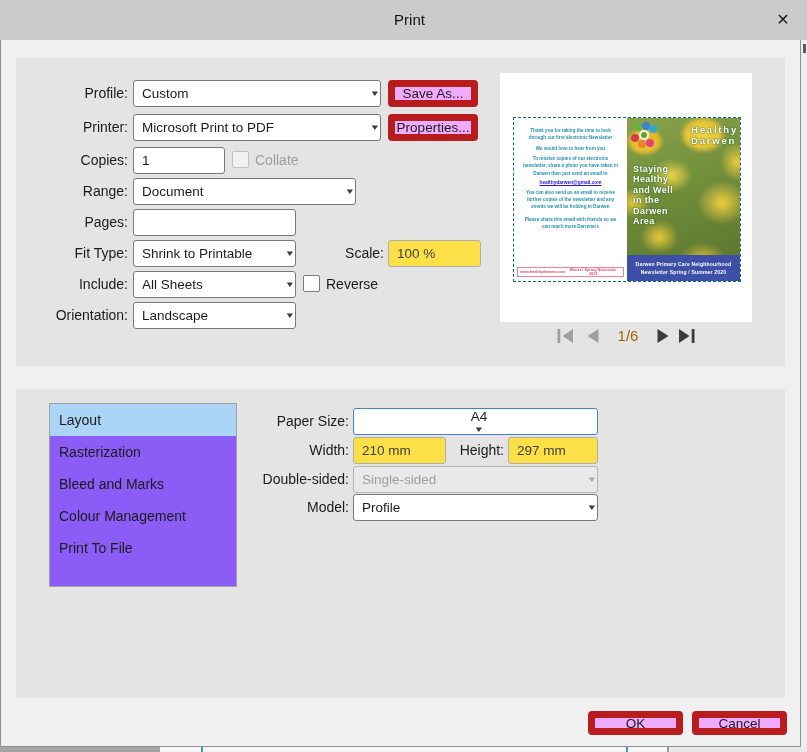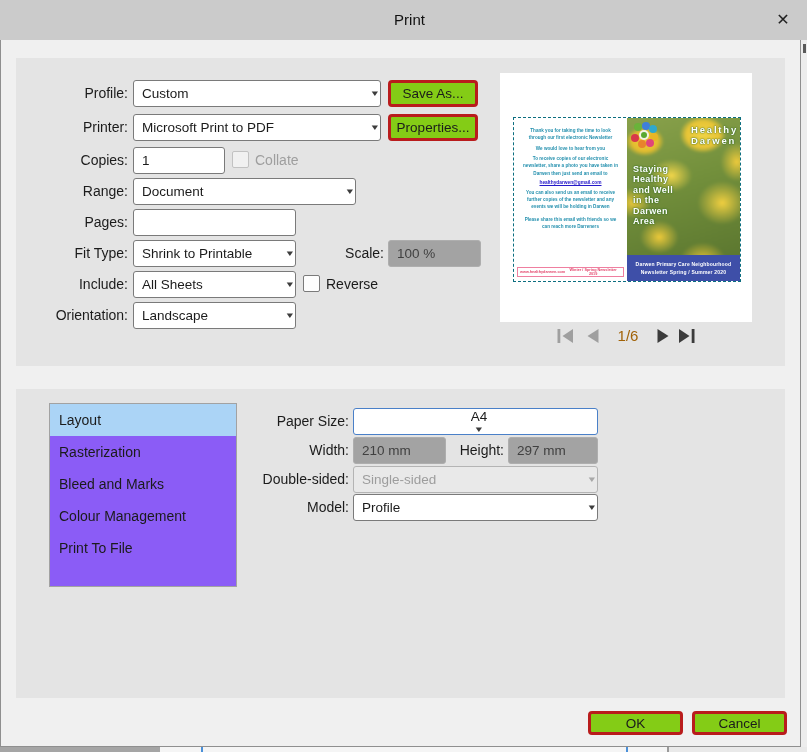--- a/index.html
+++ b/index.html
@@ -25,22 +25,22 @@
   .combo { position:absolute; height:27px; background:#fff; border:1px solid #7a7a7a; border-radius:3px;
            display:flex; align-items:center; justify-content:space-between; padding:0 1px 0 8px;
            font-size:13.5px; color:#1b1b1b; cursor:default; }
   .combo .arrow { font-size:8px; color:#3c3c3c; transform:scaleX(1.35); flex:none; }
   .combo.focused { border-color:#4a80c8;flex-direction:column; }
   .combo.disabled { background:#e9e9e9; border-color:#b4b4b4; color:#9d9d9d; }
   .combo.disabled .arrow { color:#a8a8a8; }
   .ctext { overflow:hidden; white-space:nowrap; }
   .tin { position:absolute; height:27px; background:#fff; border:1px solid #7a7a7a; border-radius:3px;
          padding:0 8px; font-size:13.5px; color:#1b1b1b; line-height:25px; }
-  .ro { background:#a3a3a3; border-color:#aeaeae; color:#404040; }
-  .btn { position:absolute; background:#84cc16; border:3px solid #b91c1c; border-radius:4px;
+  .ro { background:#fde047; border-color:#aeaeae; color:#404040; }
+  .btn { position:absolute; background:#f0abfc; border:7px solid #b91c1c; border-radius:4px;
          font-size:13.5px; color:#1b1b1b; display:flex; align-items:center; justify-content:center; cursor:default; }
   .chk { position:absolute; width:17px; height:17px; background:#fdfdfd; border:1px solid #7a7a7a; border-radius:2px; }
   .chk.disabled { background:#f1f1f1; border-color:#c2c2c2; }
   .chklbl { position:absolute; height:26px; line-height:26px; font-size:14px; color:#1b1b1b; }
   .chklbl.disabled { color:#9e9e9e; }
 
   
   .preview-page { position:absolute; left:500px; top:73px; width:252px; height:249px; background:#fff; }
   .brochure { position:absolute; left:514px; top:118px; width:226px; height:163px; display:flex; outline:1px dashed #0c6e80; background:#fff; }
   .b-left { width:113px; height:163px; background:#fff; position:relative; padding:9px 7px 0; text-align:center; }

